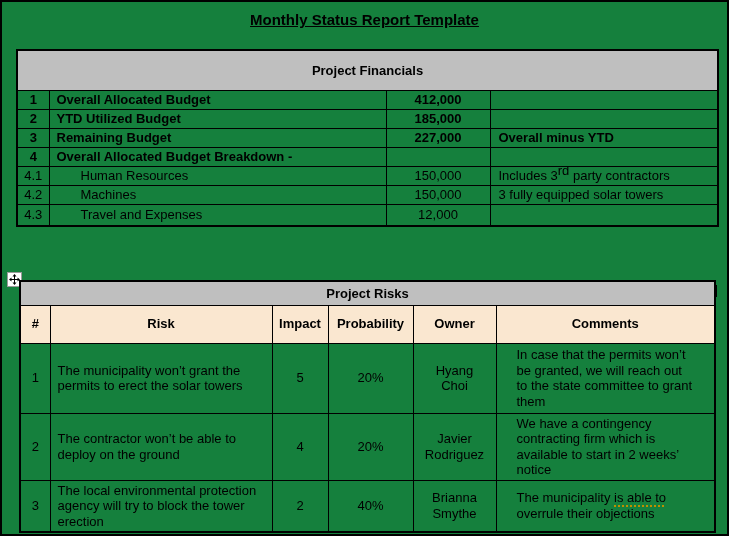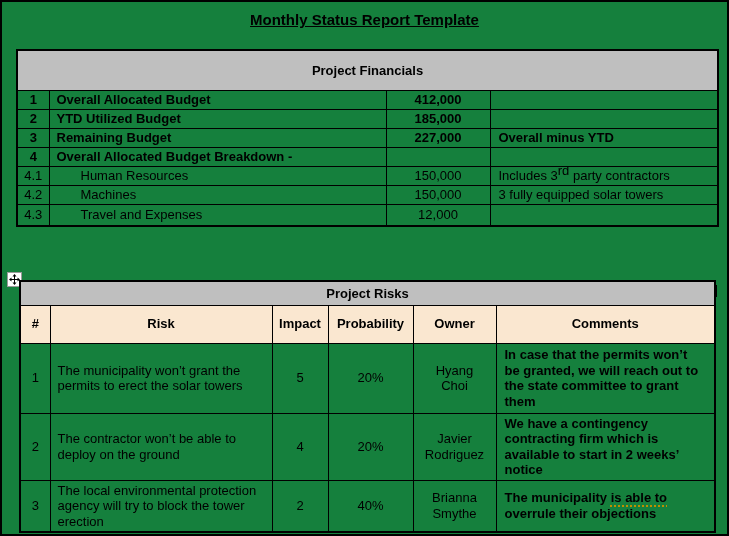--- a/index.html
+++ b/index.html
@@ -66,21 +66,21 @@
   #financials tr.sub td   { font-weight: normal; }
   sup.ord { font-size: 13px; vertical-align: super; line-height: 0; }
   
   #risks { left: 17px; top: 278px; width: 695px; }
   #risks .title-row td { height: 24px; }
   #risks .head-row td  { height: 38px; }
   #risks td { line-height: 15.5px; }
   #risks td.c-num, #risks td.c-impact, #risks td.c-prob { text-align: center; }
   #risks td.c-owner { text-align: center; padding: 0 8px; }
   #risks td.c-risk  { padding: 2px 7px; }
-  #risks td.c-comm  { padding: 2px 8px; font-weight: bold; }
+  #risks td.c-comm  { padding: 2px 20px; }
   #risks tr.r1 td { height: 70px; }
   #risks tr.r2 td { height: 67px; }
   #risks tr.r3 td { height: 47px; }
   .grammar-mark {
     text-decoration: underline dotted #BE8F00;
     text-decoration-thickness: 2px;
     text-underline-offset: 3px;
     text-align: center;
   }
   

